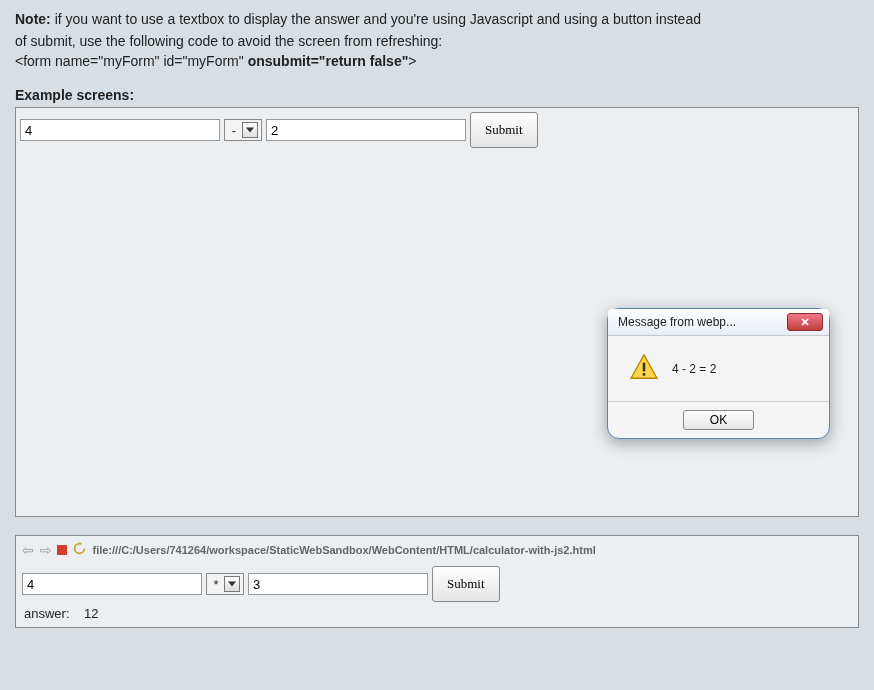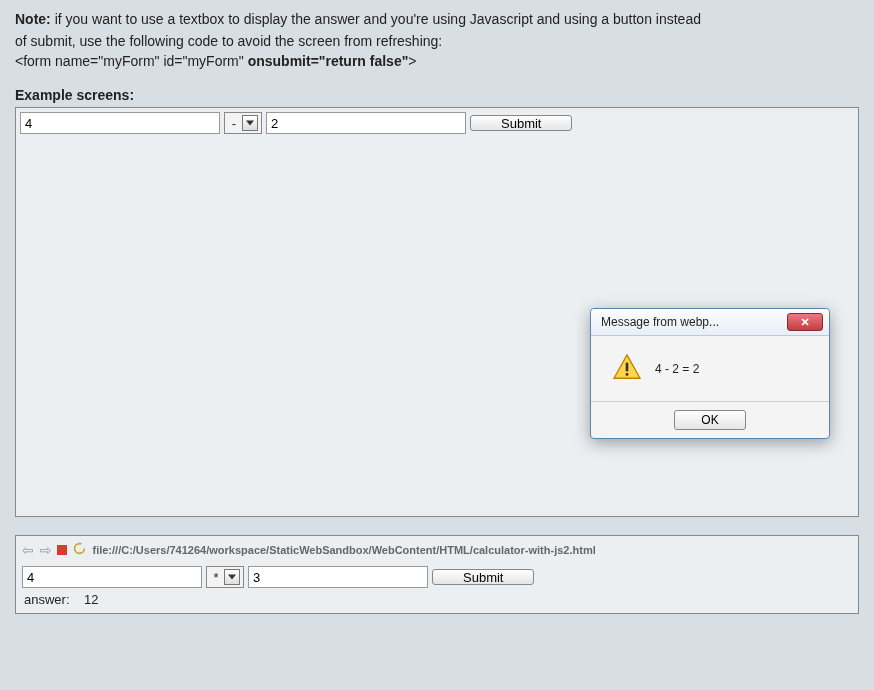--- a/index.html
+++ b/index.html
@@ -53,37 +53,38 @@
     .op-select .chev svg { width: 8px; height: 6px; }
     .num2-input {
       width: 200px;
       height: 22px;
       border: 1px solid #999;
       background: #fff;
       padding: 2px 4px;
       font-size: 13px;
     }
     .submit-btn {
-      height: 16px;
-      padding: 0 30px;
+      height: 36px;
+      padding: 0 14px;
       font-size: 13px;
       background: linear-gradient(#fefefe,#e5e5e5);
       border: 1px solid #888;
       border-radius: 3px;
       cursor: pointer;
+      font-family: Liberation Serif, serif;
     }
     
     .dialog {
       position: absolute;
       right: 28px;
       top: 200px;
-      width: 240px;
+      width: 223px;
       background: #f4f4f4;
       border: 1px solid #5a84b6;
-      border-radius: 4px;
+      border-radius: 12px;
       box-shadow: 0 4px 16px rgba(0,0,0,.35);
     }
     .dialog-title {
       display: flex; align-items: center; justify-content: space-between;
       background: linear-gradient(#fdfdfd,#e8eef8);
       border-bottom: 1px solid #c8c8c8;
       padding: 4px 6px 4px 10px;
       font-size: 12px;
       border-radius: 4px 4px 0 0;
     }

